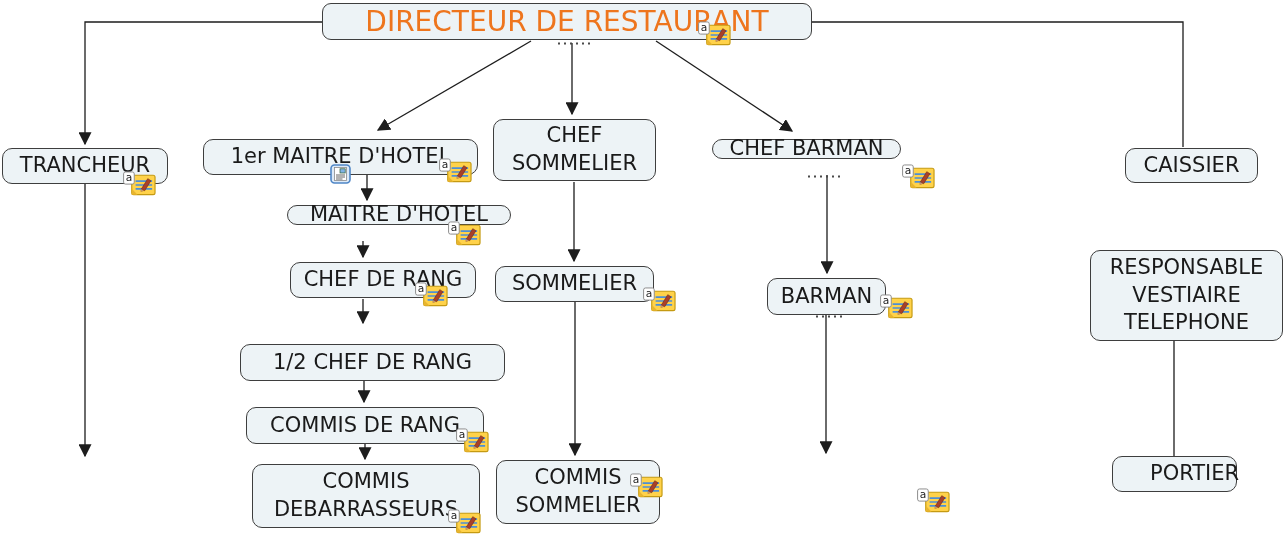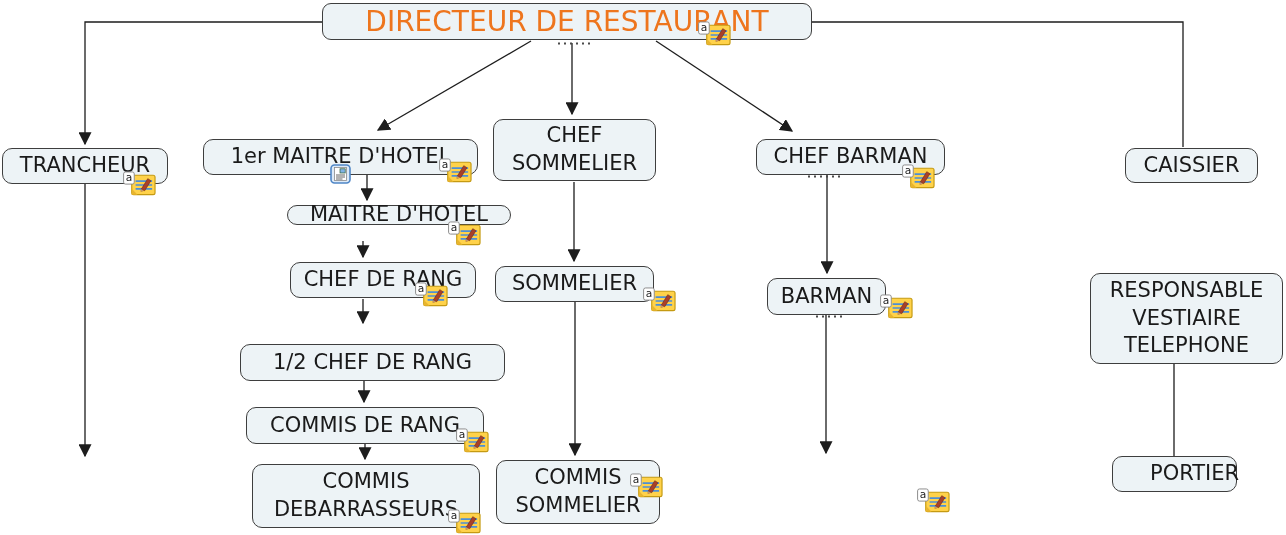--- a/index.html
+++ b/index.html
@@ -146,34 +146,34 @@
   </div>
 
   <div class="node" style="left:496px;top:460px;width:164px;height:64px;">
     <span class="label">COMMIS SOMMELIER</span>
   </div>
 
   <div class="node" style="left:495px;top:266px;width:159px;height:36px;">
     <span class="label">SOMMELIER</span>
   </div>
 
-  <div class="node" style="left:756px;top:139px;width:189px;height:36px;">
+  <div class="node" style="left:712px;top:139px;width:189px;height:20px;">
     <span class="label">CHEF BARMAN</span>
   </div>
 
   <div class="node" style="left:767px;top:278px;width:119px;height:37px;">
     <span class="label">BARMAN</span>
   </div>
 
 
   <div class="node" style="left:1117px;top:148px;width:133px;height:35px;margin-left:8px;">
     <span class="label">CAISSIER</span>
   </div>
 
-  <div class="node" style="left:1090px;top:250px;width:193px;height:91px;margin-top:23px;">
+  <div class="node" style="left:1090px;top:250px;width:193px;height:91px;">
     <span class="label">RESPONSABLE VESTIAIRE TELEPHONE</span>
   </div>
 
   <div class="node" style="left:1112px;top:456px;width:125px;height:36px;padding-left:37px;">
     <span class="label">PORTIER</span>
   </div>
 
   <svg class="icon" style="left:698px;top:21px;" width="33" height="26">
       <use href="#sym-note"></use>
     </svg>

